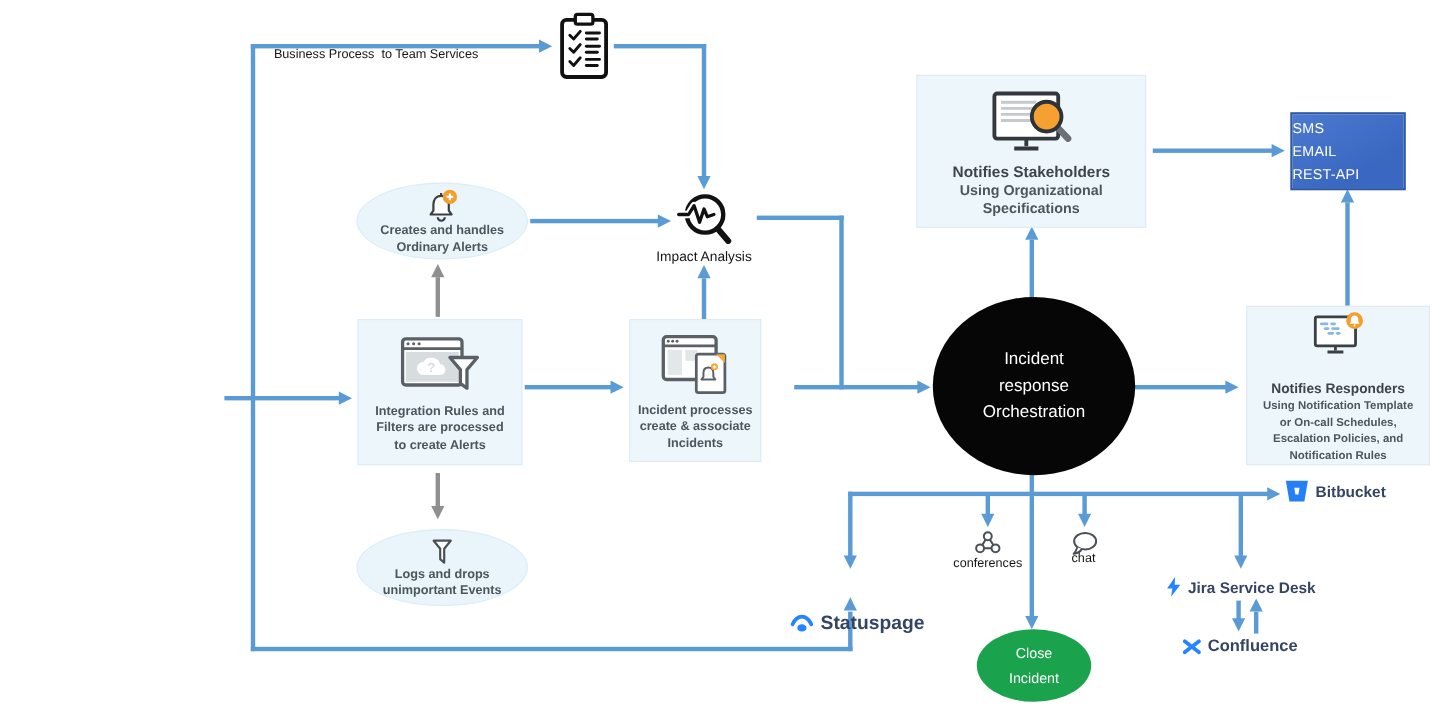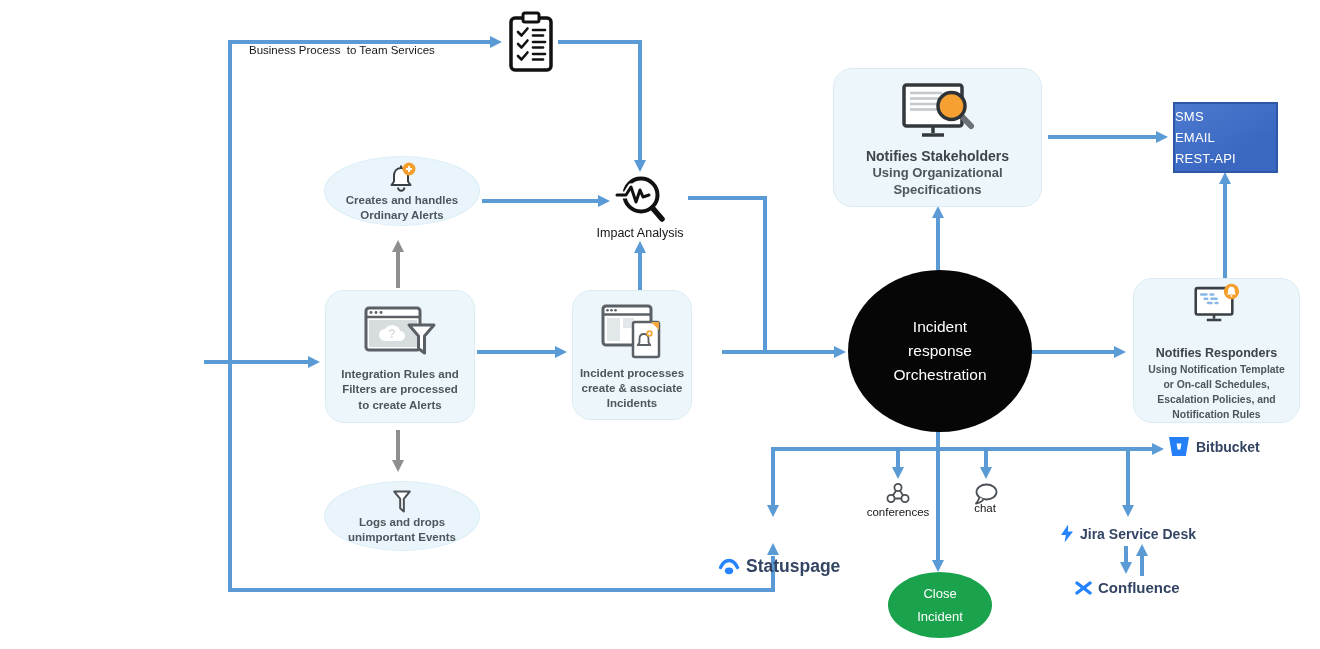--- a/index.html
+++ b/index.html
@@ -12,21 +12,21 @@
   .hline.gray,.vline.gray{background:#8f8f8f;}
   .ah{position:absolute;width:0;height:0;}
   .ah.r{border-top:6px solid transparent;border-bottom:6px solid transparent;border-left:12px solid #5b9bd5;}
   .ah.u{border-left:6px solid transparent;border-right:6px solid transparent;border-bottom:12px solid #5b9bd5;}
   .ah.d{border-left:6px solid transparent;border-right:6px solid transparent;border-top:12px solid #5b9bd5;}
   .ah.gray.u{border-bottom-color:#8f8f8f;}
   .ah.gray.d{border-top-color:#8f8f8f;}
   
   .node{position:absolute;box-sizing:border-box;display:flex;flex-direction:column;
         align-items:center;justify-content:center;text-align:center;}
-  .softbox{background:#edf6fa;border:1px solid #dcecf4;border-radius:19px;}
+  .softbox{background:#edf6fa;border:1px solid #dcecf4;border-radius:0;}
   .oval{background:#eaf5fb;border:1px solid #d9edf6;border-radius:50%;}
   .lbl{font-weight:700;color:#4d565c;font-size:11.5px;line-height:1.32;}
   .title-lg{font-weight:800;color:#3d444a;font-size:14px;line-height:1.3;}
   .sub-lg{font-weight:700;color:#4d565c;font-size:13px;line-height:1.3;}
   .title-sm{font-weight:800;color:#3d444a;font-size:12.5px;line-height:1.35;}
   .sub-sm{font-weight:700;color:#4d565c;font-size:10.4px;line-height:1.45;}
   .blackcircle{background:#060606;border-radius:50%;color:#fff;font-size:15.5px;line-height:1.55;font-weight:400;}
   .greenellipse{background:#1ba24d;border-radius:50%;color:#fff;font-size:13px;line-height:1.8;font-weight:400;}
   .channels{background:linear-gradient(150deg,#4d7ad0 0%,#3a67c0 70%);border:2px solid #2e57a6;
             color:#fff;font-size:13px;line-height:1.62;font-weight:400;align-items:flex-start;
@@ -130,21 +130,21 @@
   </svg>
 
   <svg class="icon" style="position:absolute;left:614px;top:174px" width="52" height="50" viewBox="0 0 52 50">
     <circle cx="27" cy="21" r="16.5" fill="none" stroke="#111" stroke-width="4"></circle>
     <polyline points="3,21 12,21 17,13 22,28 26,16 29,23 35,21" fill="none" stroke="#fff" stroke-width="7" stroke-linecap="round" stroke-linejoin="round"></polyline>
     <polyline points="3,21 12,21 17,13 22,28 26,16 29,23 35,21" fill="none" stroke="#111" stroke-width="3" stroke-linecap="round" stroke-linejoin="round"></polyline>
     <line x1="38.5" y1="34" x2="48" y2="45" stroke="#111" stroke-width="5.5" stroke-linecap="round"></line>
   </svg>
   <div class="plain" style="left:578px;top:226px;width:124px;text-align:center;font-size:12.5px;font-weight:500">Impact Analysis</div>
 
-  <div class="node oval" style="left:324px;top:156px;width:156px;height:70px;padding-top:2px">
+  <div class="node oval" style="left:324px;top:166px;width:156px;height:70px;padding-top:2px">
     <svg class="icon" width="30" height="32" viewBox="0 0 30 32">
       <path d="M14,7 C9.5,7 7,10.5 7,15 v5.5 l-2.5,3.5 h19 L21,20.5 V15 c0,-4.5 -2.5,-8 -7,-8 z" fill="#fff" stroke="#3a3f44" stroke-width="2" stroke-linejoin="round"></path>
       <path d="M11,26.5 a3.2,3.2 0 0 0 6.4,0" fill="none" stroke="#3a3f44" stroke-width="2"></path>
       <line x1="14" y1="4.5" x2="14" y2="7" stroke="#3a3f44" stroke-width="2"></line>
       <circle cx="22" cy="8" r="6.5" fill="#f59e2c"></circle>
       <line x1="22" y1="5" x2="22" y2="11" stroke="#fff" stroke-width="2"></line>
       <line x1="19" y1="8" x2="25" y2="8" stroke="#fff" stroke-width="2"></line>
     </svg>
     <div class="lbl">Creates and handles</div>
     <div class="lbl">Ordinary Alerts</div>

